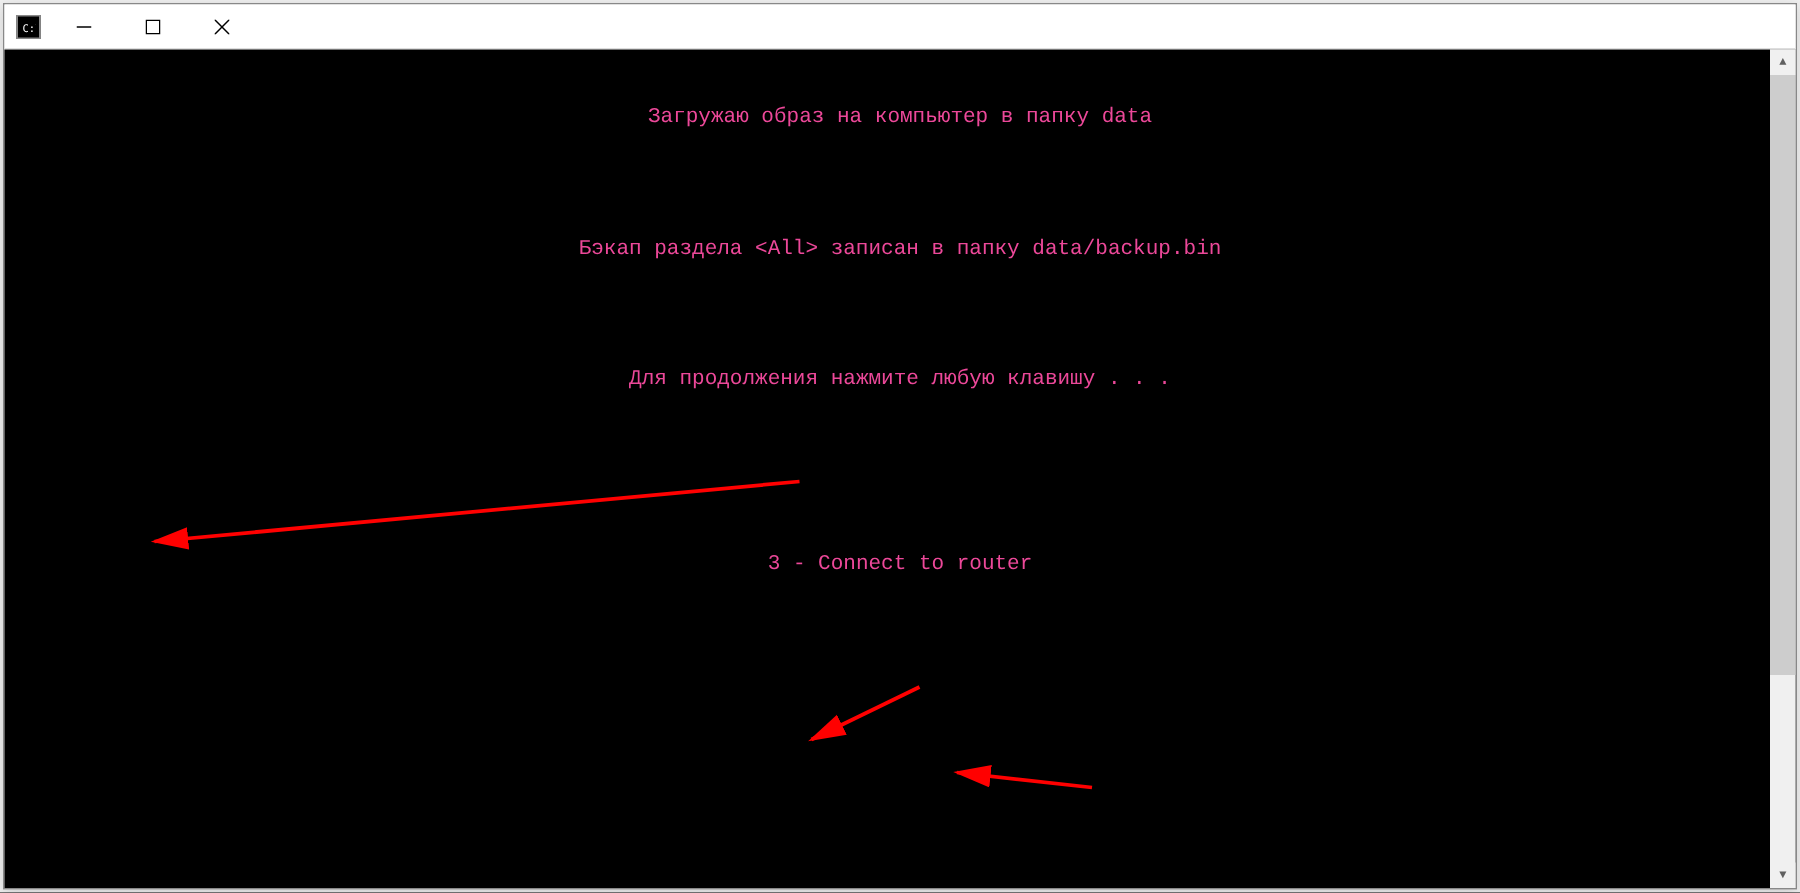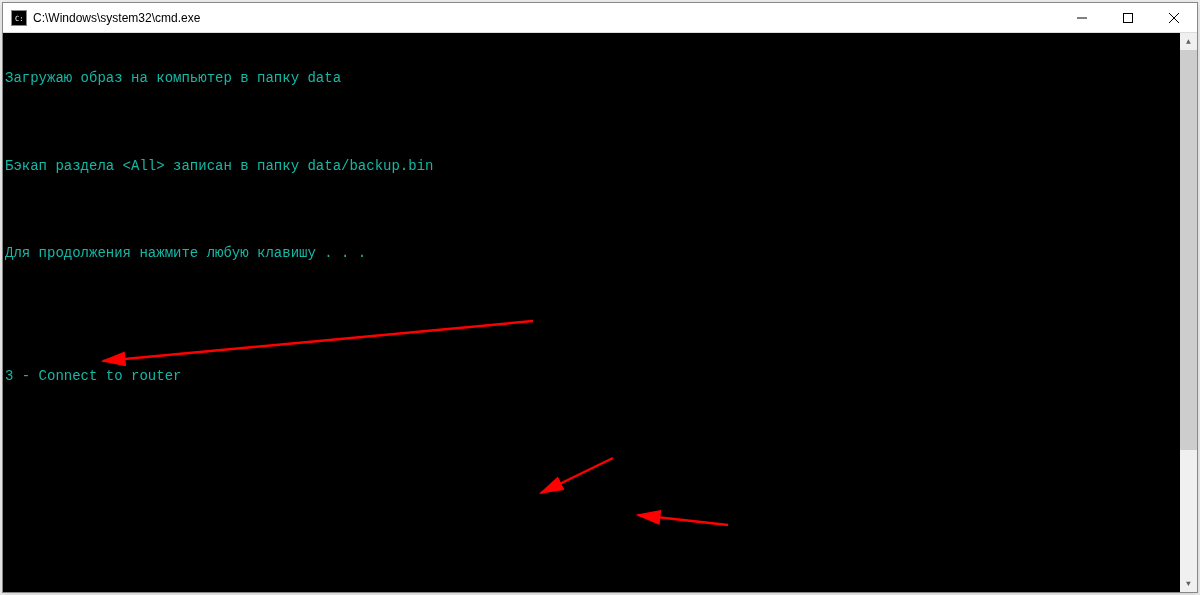--- a/index.html
+++ b/index.html
@@ -62,27 +62,28 @@
       display: flex;
       align-items: center;
       justify-content: center;
       font-family: "Segoe UI", Arial, sans-serif;
       font-size: 10px;
       color: #000;
       cursor: pointer;
     }
     .terminal {
       background: #000000;
-      color: #14b8a6;
+      color: #ec4899;
       font-size: 14px;
       line-height: 17.5px;
       padding: 2px 2px;
       height: calc(100% - 30px);
       overflow: hidden;
       position: relative;
+      text-align: center;
     }
     .terminal-content {
       position: relative;
       white-space: pre;
     }
     .terminal-line {
       white-space: pre;
     }
     .scrollbar-track {
       position: absolute;
@@ -125,21 +126,20 @@
 </head>
 <body>
 
 <div class="window">
   <div class="titlebar">
     <div class="titlebar-icon">
       <svg viewBox="0 0 10 10">
           <text x="1" y="8" font-size="7" fill="#fff" font-family="monospace">C:\</text>
         </svg>
     </div>
-    <div class="titlebar-text">C:\Windows\system32\cmd.exe</div>
     <div class="window-controls">
       <div class="win-btn">
         <svg width="10" height="10">
             <line x1="0" y1="5" x2="10" y2="5" stroke="#000" stroke-width="1"></line>
           </svg>
       </div>
       <div class="win-btn">
         <svg width="10" height="10">
             <rect x="0.5" y="0.5" width="9" height="9" fill="none" stroke="#000" stroke-width="1"></rect>
           </svg>

